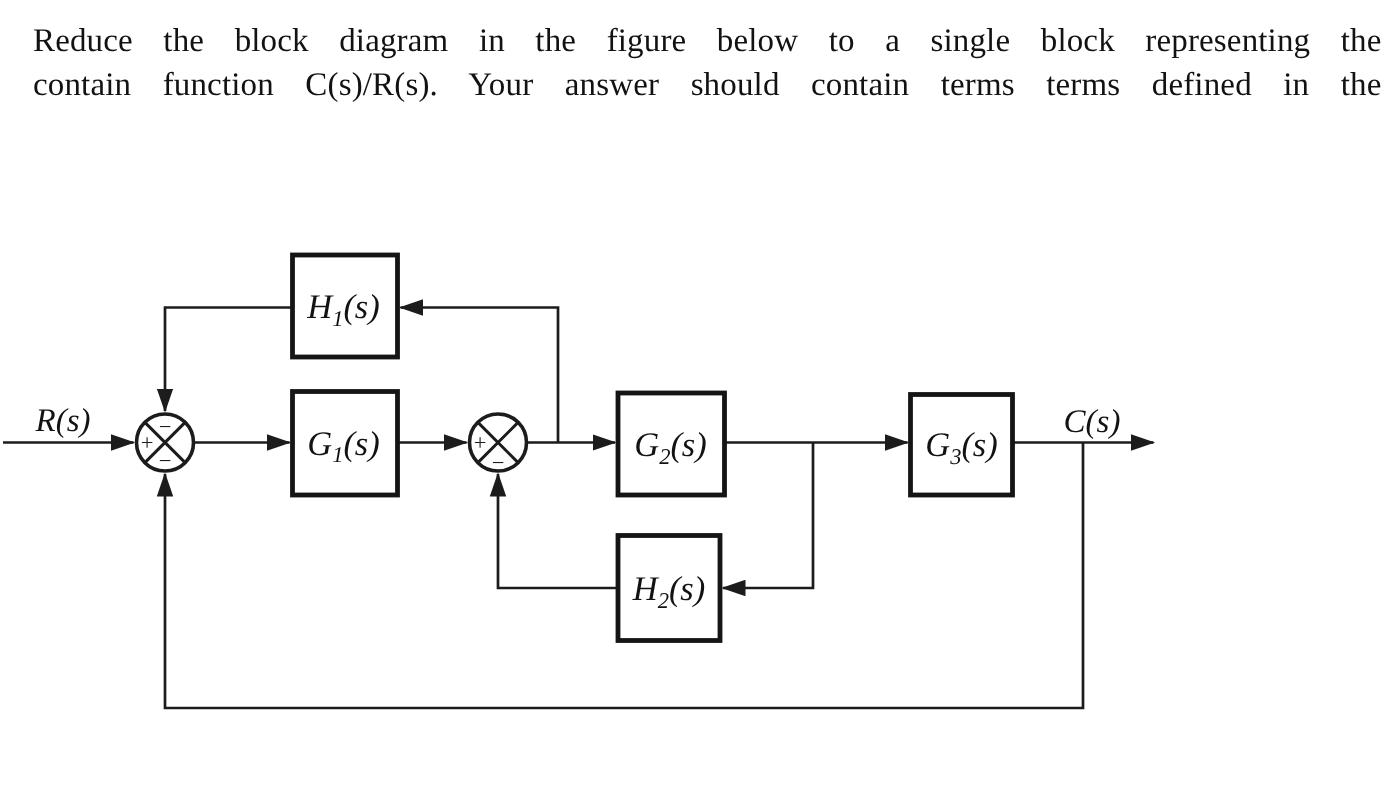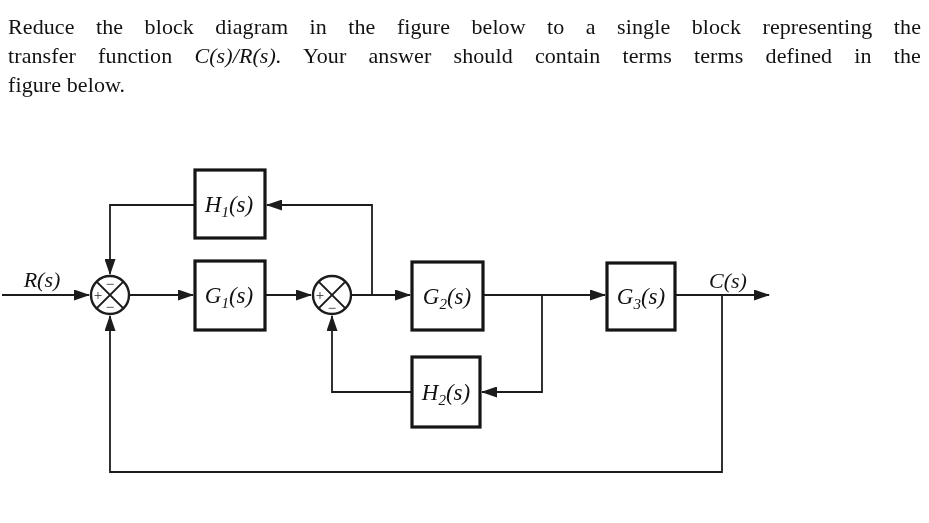--- a/index.html
+++ b/index.html
@@ -17,27 +17,26 @@
   .problem {
     position: absolute;
     left: 8px;
     top: 12px;
     width: 913px;
     color: #121212;
     font-size: 22px;
     line-height: 29px;
     letter-spacing: 0.1px;
   }
-  .pline { white-space: normal; }
+  .pline { white-space: normal; margin-left: 14px; }
   .pline.just {
     text-align: justify;
     text-align-last: justify;
   }
   .math {
-    font-style: italic;
   }
   svg.diagram {
     position: absolute;
     left: 0;
     top: 0;
   }
   .wire {
     fill: none;
     stroke: #1c1c1c;
     stroke-width: 1.8;
@@ -77,22 +76,21 @@
     font-size: 15px;
     fill: #1c1c1c;
     text-anchor: middle;
   }
 </style>
 </head>
 <body>
 
 <div class="problem">
   <div class="pline just">Reduce the block diagram in the figure below to a single block representing the</div>
-  <div class="pline just"><span>transfer function</span> <span class="math">C(s)/R(s).</span> <span>Your answer should contain terms terms defined in the</span></div>
-  <div class="pline">figure below.</div>
+  <div class="pline just"><span>contain function</span> <span class="math">C(s)/R(s).</span> <span>Your answer should contain terms terms defined in the</span></div>
 </div>
 
 <svg class="diagram" width="929" height="523" viewBox="0 0 929 523" xmlns="http://www.w3.org/2000/svg">
   <defs>
     <marker id="arr" markerUnits="userSpaceOnUse" markerWidth="16" markerHeight="11" refX="15" refY="5.5" orient="auto">
       <path d="M0,0 L16,5.5 L0,11 Z" fill="#1c1c1c"></path>
     </marker>
   </defs>
 
   <path class="wire" d="M2,295 L89,295" marker-end="url(#arr)"></path>

